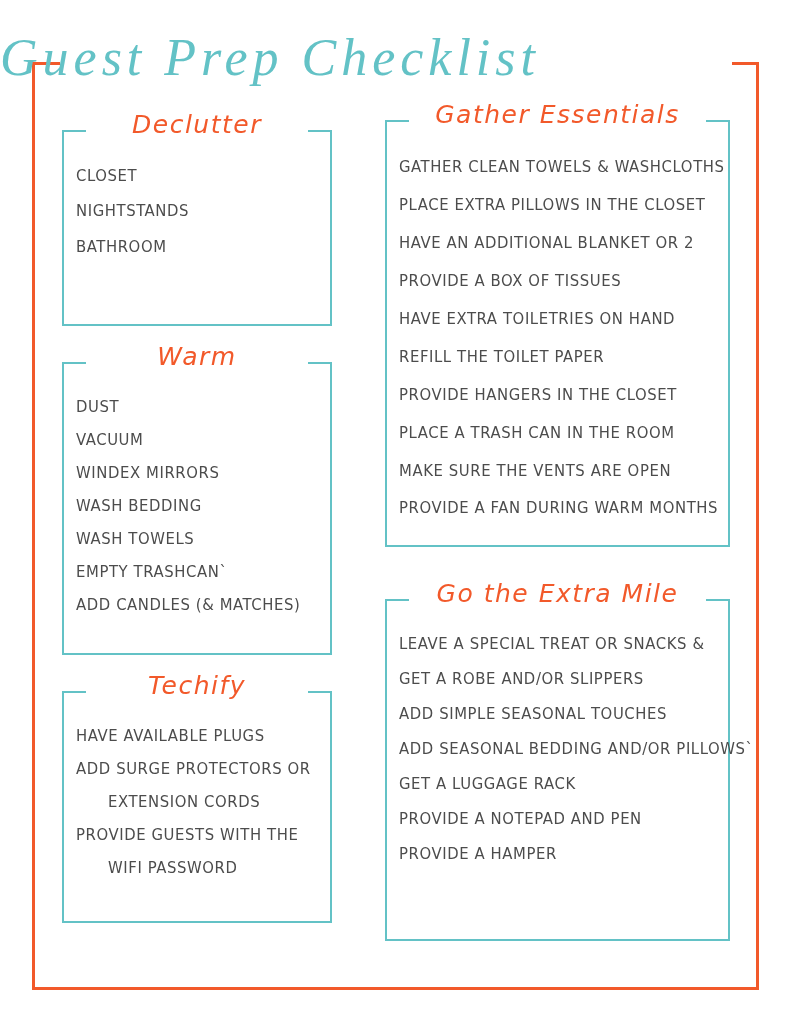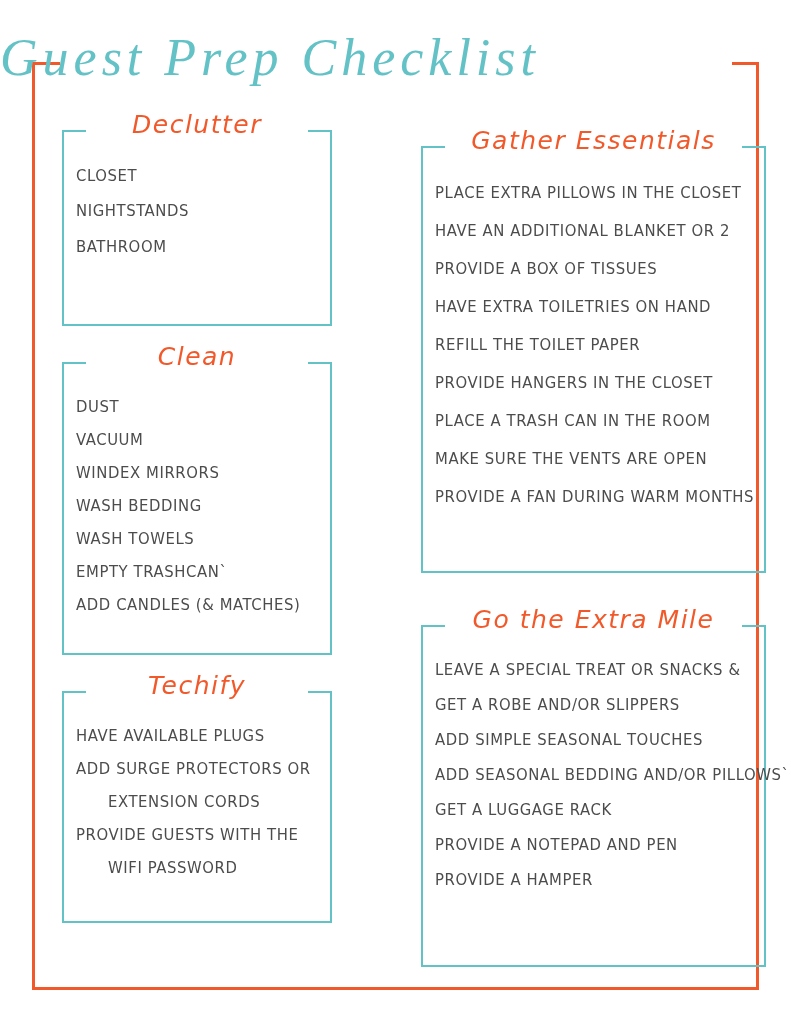--- a/index.html
+++ b/index.html
@@ -54,23 +54,22 @@
   
   #left-col {
     position: absolute;
     left: 62px;
     top: 130px;
     width: 270px;
   }
   #right-col {
     position: absolute;
     left: 385px;
-    top: 146px;
+    top: 120px;
     width: 345px;
-    margin-left: 36px;
   }
 
   
   .section {
     position: relative;
     border: 2px solid #63c2c6;
     box-sizing: border-box;
     margin-bottom: 36px;
     padding: 26px 10px 16px 12px;
   }
@@ -142,21 +141,21 @@
   <div class="section sec-declutter">
     <div class="section-title-mask"></div>
     <div class="section-title"><span>Declutter</span></div>
     <div class="item">Closet</div>
     <div class="item">Nightstands</div>
     <div class="item">Bathroom</div>
   </div>
 
   <div class="section sec-clean">
     <div class="section-title-mask"></div>
-    <div class="section-title"><span>Clean</span></div>
+    <div class="section-title"><span>Warm</span></div>
     <div class="item">Dust</div>
     <div class="item">Vacuum</div>
     <div class="item">Windex Mirrors</div>
     <div class="item">Wash Bedding</div>
     <div class="item">Wash Towels</div>
     <div class="item">Empty Trashcan`</div>
     <div class="item">Add Candles (&amp; Matches)</div>
   </div>
 
   <div class="section sec-techify">
@@ -169,20 +168,21 @@
     <div class="item indent-sm">Wifi Password</div>
   </div>
 
 </div>
 
 <div id="right-col">
 
   <div class="section sec-essentials">
     <div class="section-title-mask"></div>
     <div class="section-title"><span>Gather Essentials</span></div>
+    <div class="item">Gather Clean Towels &amp; Washcloths</div>
     <div class="item">Place Extra Pillows in the Closet</div>
     <div class="item">Have an Additional Blanket or 2</div>
     <div class="item">Provide a Box of Tissues</div>
     <div class="item">Have Extra Toiletries on Hand</div>
     <div class="item">Refill the Toilet Paper</div>
     <div class="item">Provide Hangers in the Closet</div>
     <div class="item">Place a Trash Can in the Room</div>
     <div class="item">Make Sure the Vents are Open</div>
     <div class="item">Provide a Fan During Warm Months</div>
   </div>

